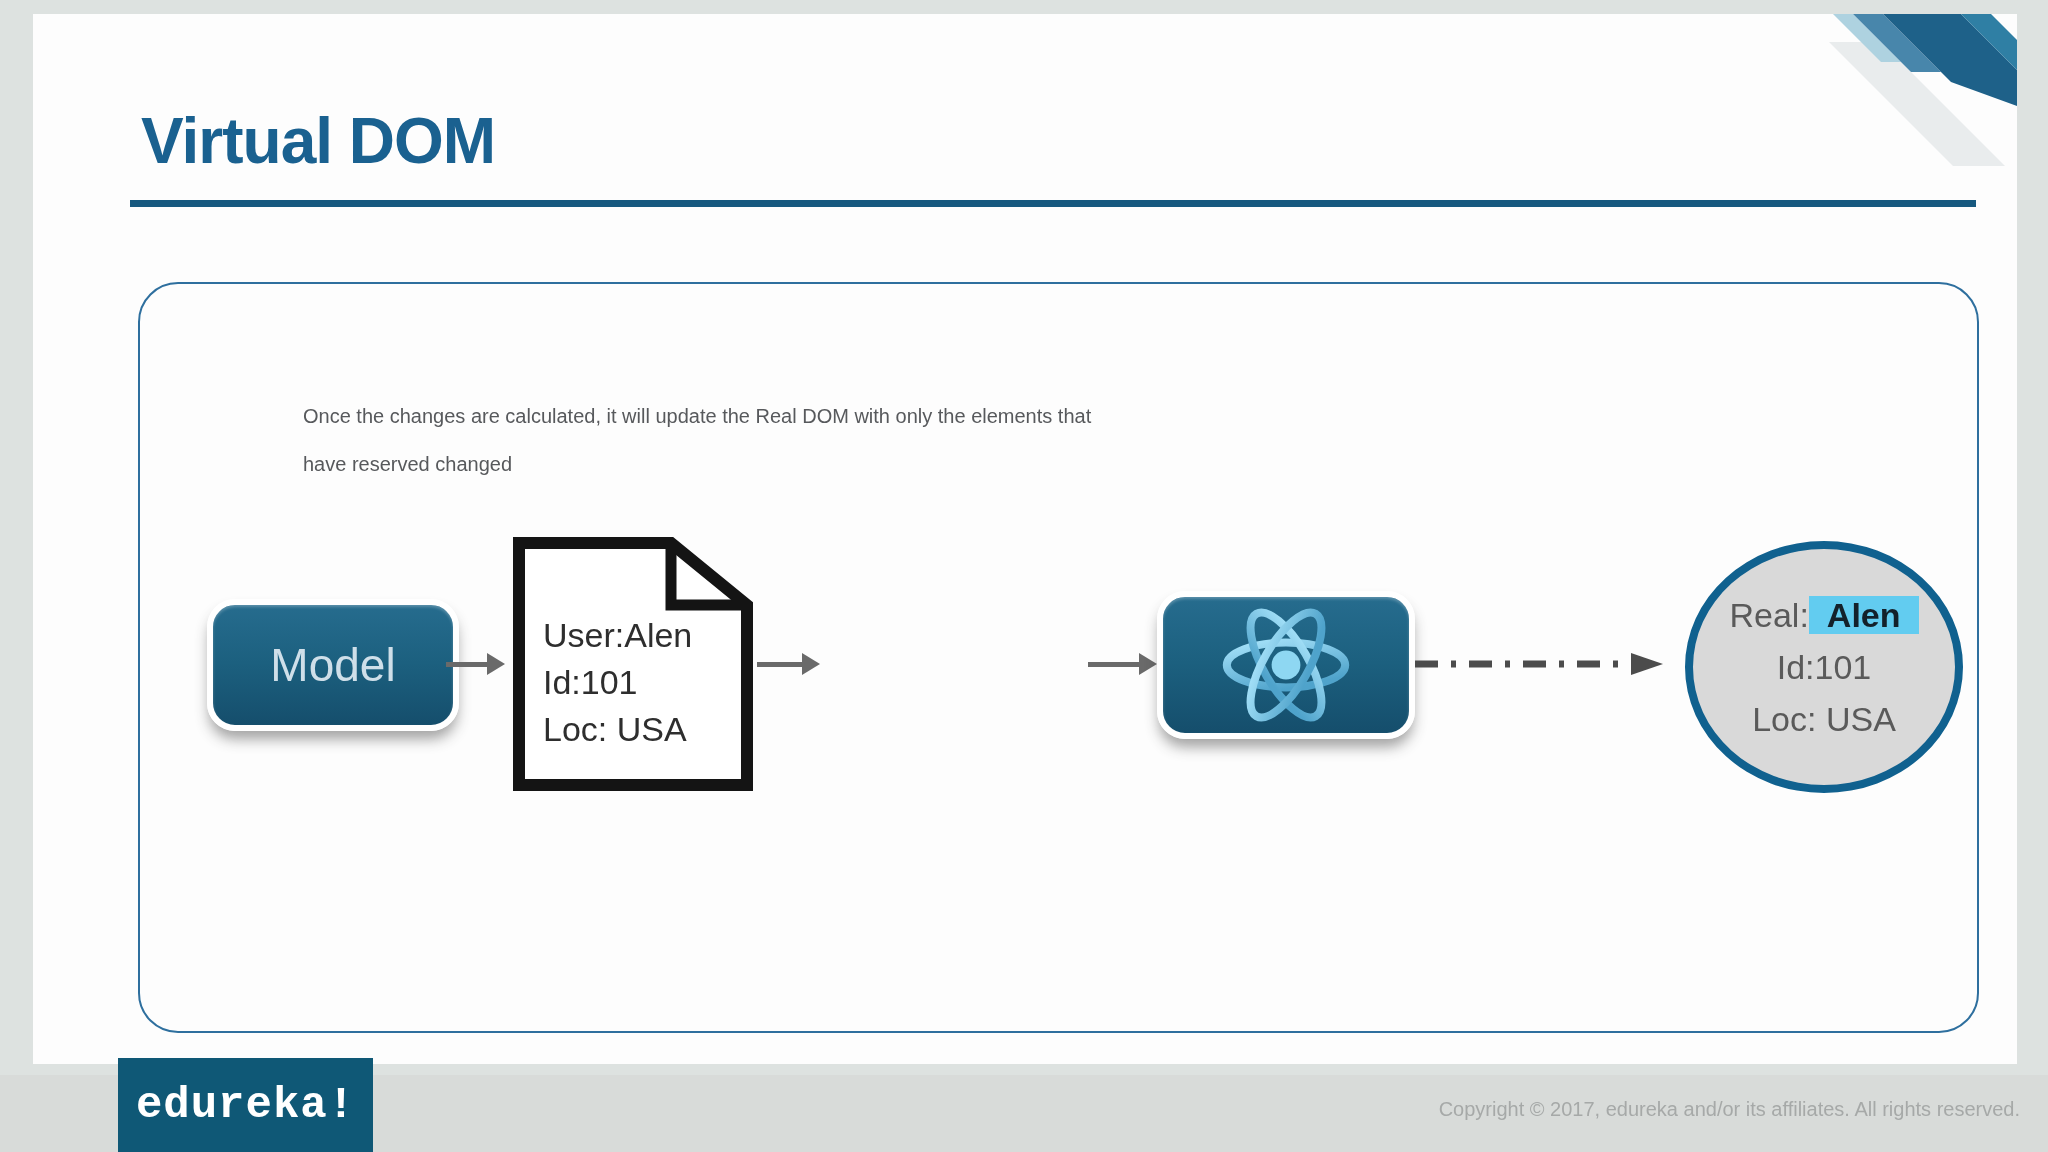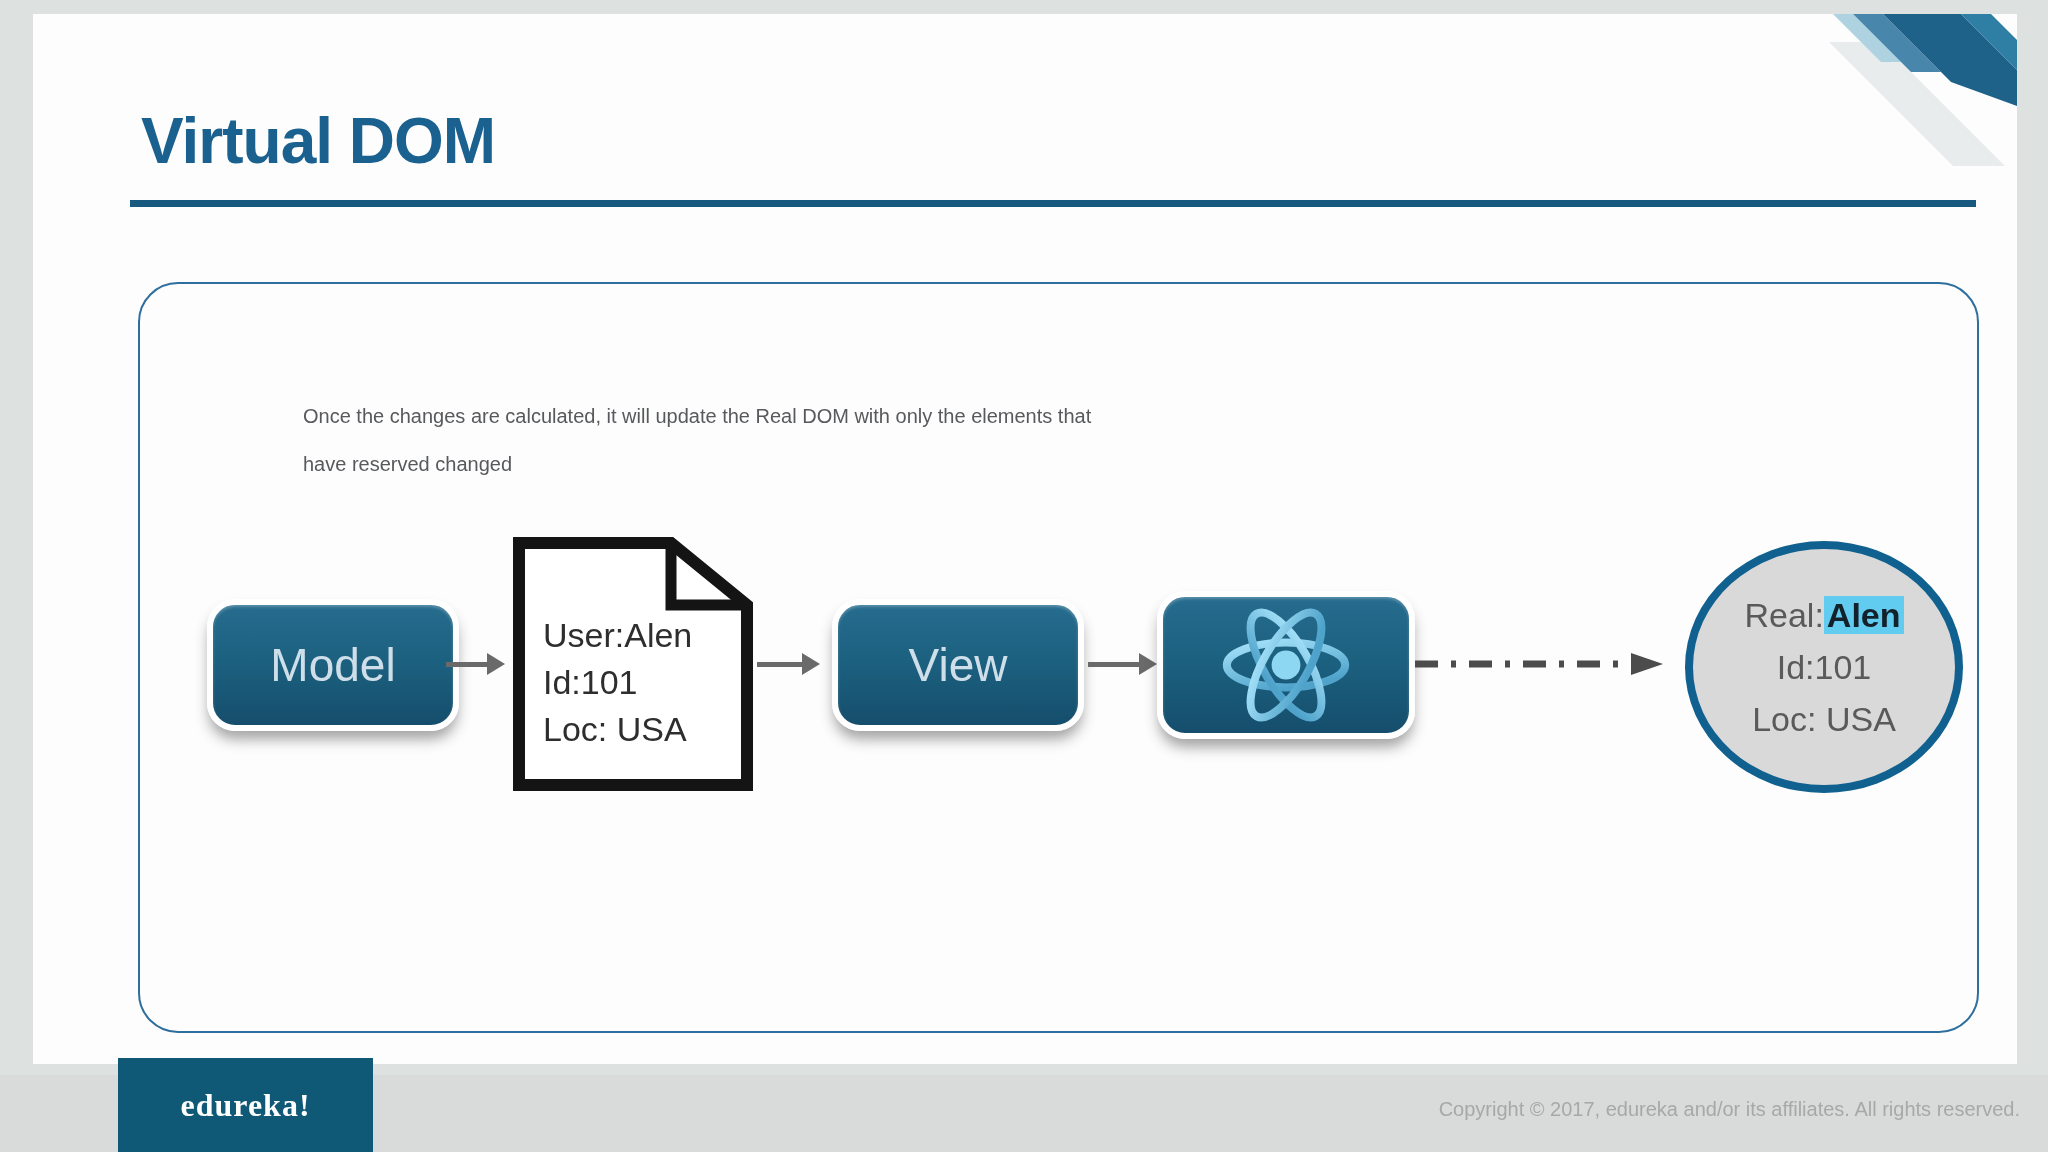--- a/index.html
+++ b/index.html
@@ -72,35 +72,35 @@
   
   .dashed-arrow { position:absolute; left:1382px; top:636px; }
   
   .real-dom-circle {
     position:absolute; left:1652px; top:527px; width:278px; height:252px;
     background:#d9d9d9; border:8px solid #10618f; border-radius:50%;
     display:flex; flex-direction:column; align-items:center; justify-content:center;
     font-size:34px; line-height:52px; color:#5a5a5a;
   }
   .real-dom-circle .hl {
-    font-weight:bold; color:#13212b; background:#62ccf0; padding:0 3px;
+    font-weight:bold; color:#13212b; background:#62ccf0; padding:0 18px;
   }
   .real-dom-label {
     position:absolute; left:1691px; top:840px; width:200px;
     text-align:center; font-size:37px; font-weight:bold;
     line-height:48px; color:#4f5156;
   }
   
   .logo-box {
     position:absolute; left:118px; top:1058px; width:255px; height:94px;
     background:#0f5876; display:flex; align-items:center; justify-content:center;
   }
   .logo-text {
-    font-family:Liberation Serif, serif; font-weight:bold;
-    font-size:32px; color:#ffffff; letter-spacing:1px;
+    font-family:Liberation Mono, monospace; font-weight:bold;
+    font-size:44px; color:#ffffff; letter-spacing:1px;
   }
   .copyright {
     position:absolute; right:28px; top:1098px;
     font-size:20px; color:#a6a9a8; white-space:nowrap;text-align:right;
   }
 </style>
 </head>
 <body>
 
 <div class="slide">
@@ -134,23 +134,20 @@
     <path d="M160 8 V70 H236" fill="none" stroke="#141414" stroke-width="11"></path>
   </svg>
   <div class="doc-text">
     <div>User:Alen</div>
     <div>Id:101</div>
     <div>Loc: USA</div>
   </div>
 
   <div class="arrow arrow-2"></div>
 
-  <div class="node node-view">
-    <span class="node-label">View</span>
-  </div>
 
   <div class="arrow arrow-3"></div>
 
   <div class="node node-react">
     <svg width="136" height="120" viewBox="0 0 170 150">
       <defs>
         <linearGradient id="rg" x1="0" y1="0" x2="0.55" y2="1">
           <stop offset="0" stop-color="#a9e4fb"></stop>
           <stop offset="1" stop-color="#4fa3cb"></stop>
         </linearGradient>

